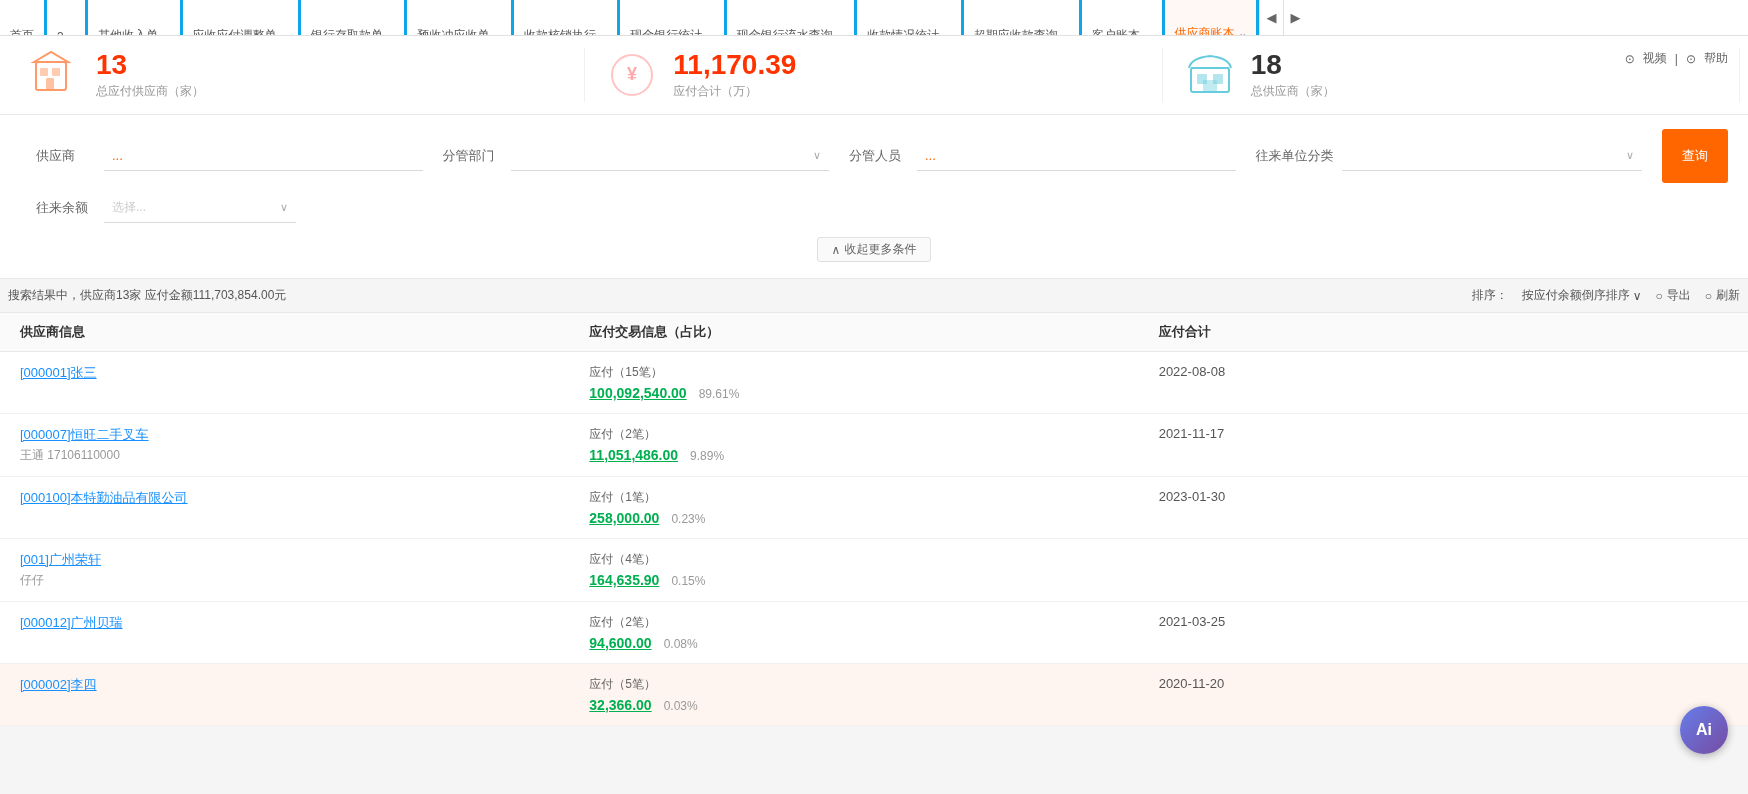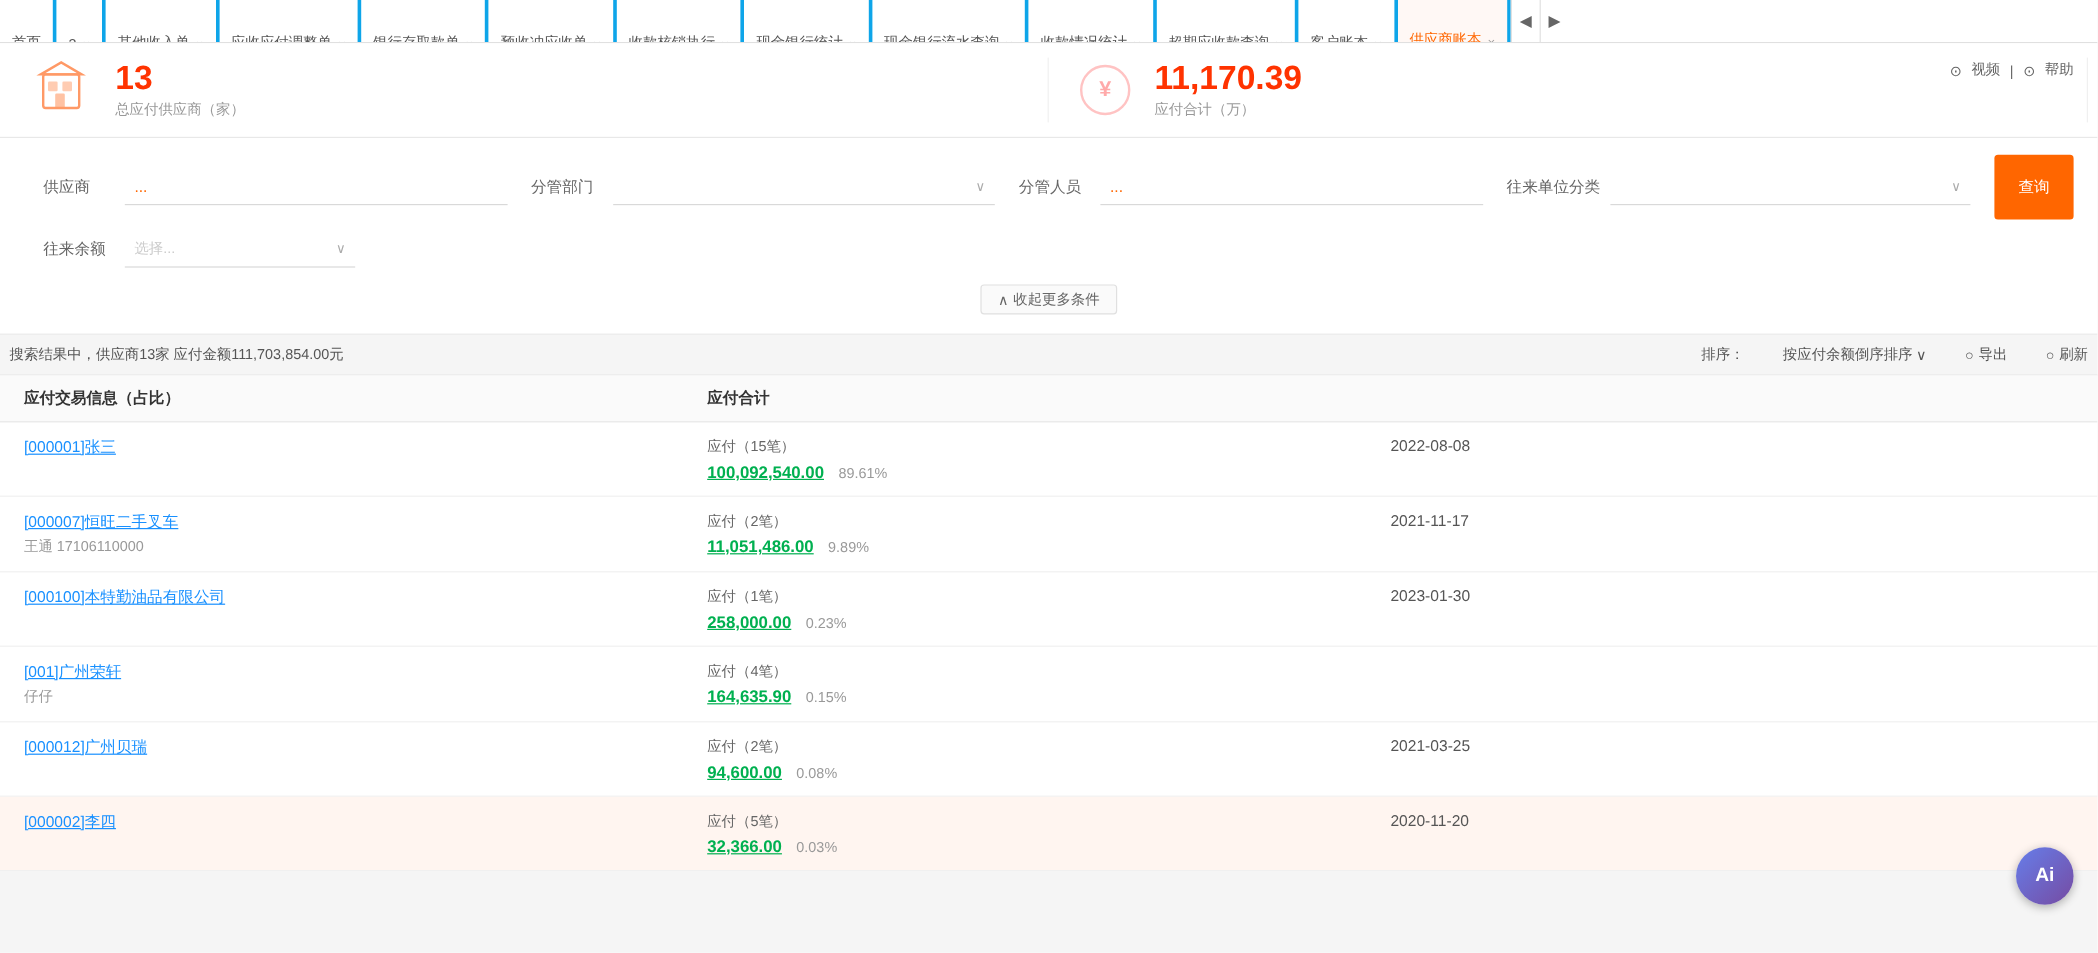--- a/index.html
+++ b/index.html
@@ -175,21 +175,21 @@
       justify-content: space-between;
       padding: 8px 8px;
       background: #f5f5f5;
       border-bottom: 1px solid #e8e8e8;
       font-size: 12px;
       color: #555;
     }
     .result-right {
       display: flex;
       align-items: center;
-      gap: 32px;
+      gap: 14px;
       font-size: 12px;
       color: #555;
     }
     .sort-label { color: #555; }
     .sort-select {
       color: #555;
       cursor: pointer;
       display: flex;
       align-items: center;
       gap: 3px;
@@ -341,20 +341,36 @@
         <circle cx="27" cy="27" r="20" fill="none" stroke="#ffaaaa" stroke-width="2" opacity="0.7"></circle>
         <text x="27" y="32" text-anchor="middle" font-size="18" fill="#ffaaaa" font-weight="bold">¥</text>
       </svg>
     </div>
     <div class="stat-content">
       <div class="stat-number">11,170.39</div>
       <div class="stat-label">应付合计（万）</div>
     </div>
   </div>
 
+  <div class="stat-item">
+    <div class="stat-icon">
+      <svg viewBox="0 0 54 54" xmlns="http://www.w3.org/2000/svg">
+        <rect x="8" y="20" width="38" height="24" rx="2" fill="none" stroke="#66ccdd" stroke-width="2"></rect>
+        <rect x="14" y="26" width="10" height="10" rx="1" fill="#66ccdd" opacity="0.5"></rect>
+        <rect x="30" y="26" width="10" height="10" rx="1" fill="#66ccdd" opacity="0.5"></rect>
+        <rect x="20" y="32" width="14" height="12" rx="1" fill="#66ccdd" opacity="0.4"></rect>
+        <path d="M6 20 Q8 10 27 8 Q46 10 48 20" fill="none" stroke="#66ccdd" stroke-width="2"></path>
+        <line x1="8" y1="20" x2="46" y2="20" stroke="#66ccdd" stroke-width="1.5"></line>
+      </svg>
+    </div>
+    <div class="stat-content">
+      <div class="stat-number" style="color:#333;">18</div>
+      <div class="stat-label">总供应商（家）</div>
+    </div>
+  </div>
 
   <div class="top-right-links">
     <span>⊙</span>
     <span>视频</span>
     <span>|</span>
     <span>⊙</span>
     <span>帮助</span>
   </div>
 </div>
 
@@ -423,20 +439,21 @@
     <div class="action-btn">
       <span>○</span>
       <span>刷新</span>
     </div>
   </div>
 </div>
 
 <div class="table-container">
 
   <div class="table-header">
+    <div>供应商信息</div>
     <div>应付交易信息（占比）</div>
     <div>应付合计</div>
   </div>
 
   <div class="table-row">
     <div>
       <div class="supplier-link">[000001]张三</div>
     </div>
     <div>
       <div class="tx-info-label">应付（15笔）</div>

